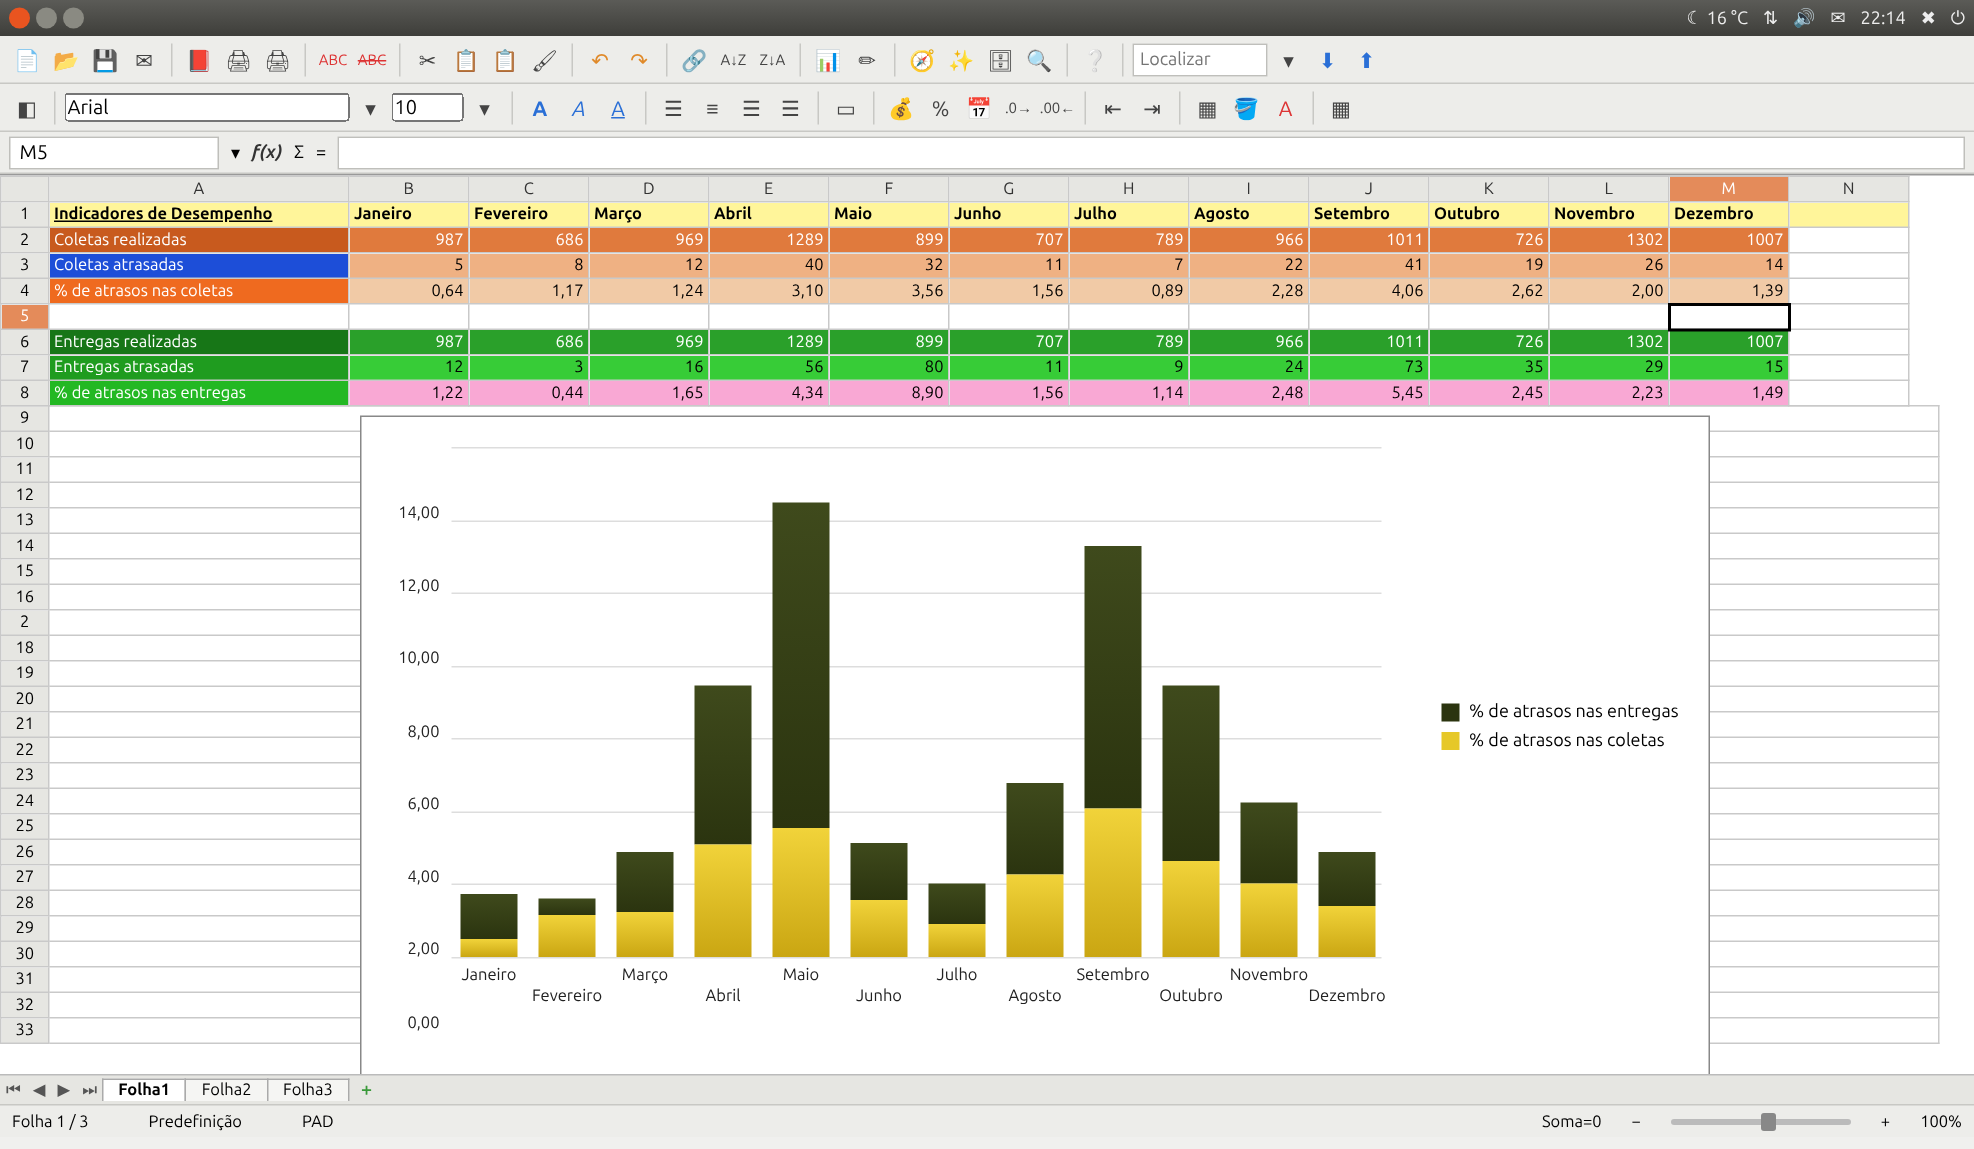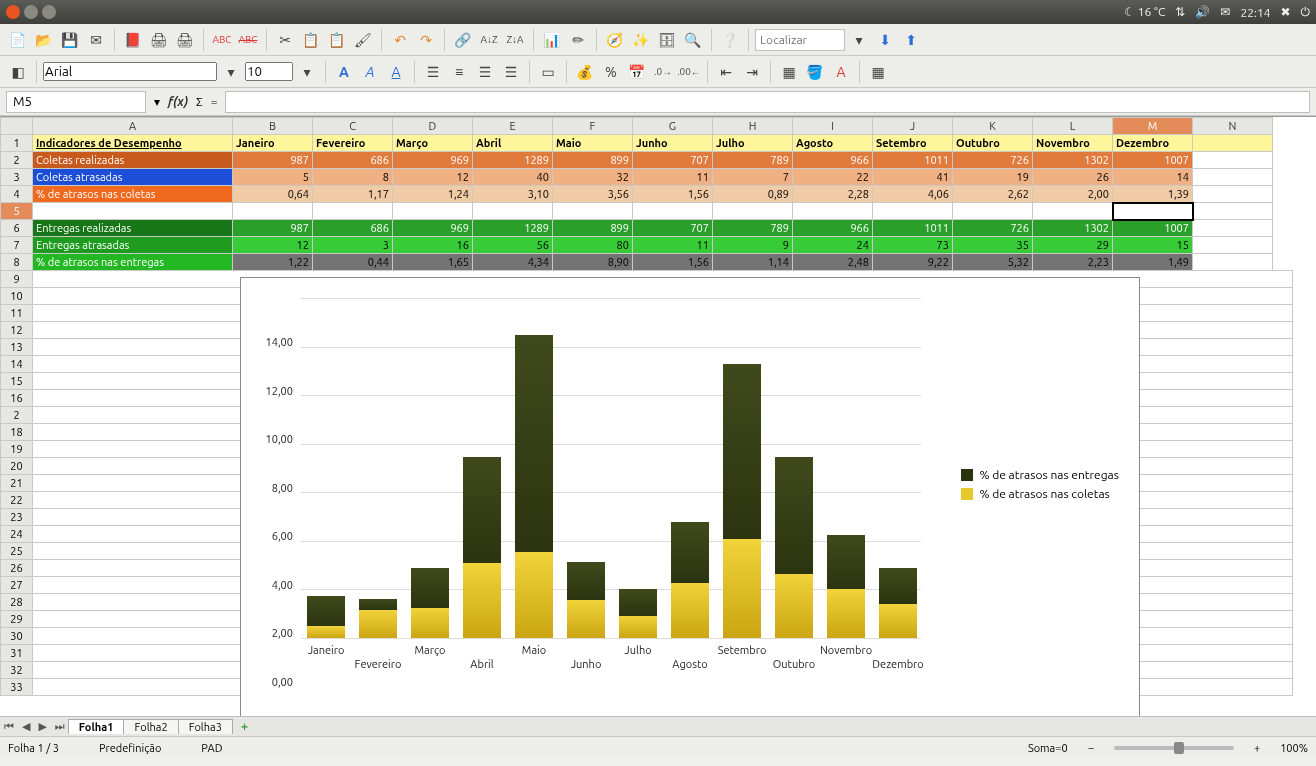--- a/index.html
+++ b/index.html
@@ -11,21 +11,21 @@
   .winbtn { width:14px; height:14px; border-radius:50%; display:inline-block; }
   .winbtn.close{background:#e95420;} .winbtn.min,.winbtn.max{background:#8a8a82;}
   .topbar .menus span { margin-right:14px; cursor:default;}
   .topbar .right { margin-left:auto; display:flex; align-items:center; gap:10px; font-size:12px;}
 
   
   .toolbar { height:32px; background:#ededea; border-bottom:1px solid #c8c8c4; display:flex; align-items:center; padding:0 6px; gap:2px;}
   .tbtn { width:24px; height:24px; border:1px solid transparent; display:flex; align-items:center; justify-content:center; font-size:14px; color:#444; border-radius:3px; }
   .sep { width:1px; height:22px; background:#c8c8c4; margin:0 4px;}
   .toolbar input[type=text]{height:22px; border:1px solid #bfbfbb; background:#fff; padding:0 4px; font-size:12px;}
-  .fontname{width:174px;} .fontsize{width:48px;}
+  .fontname{width:190px;} .fontsize{width:48px;}
 
   
   .formulabar { height:28px; background:#ededea; border-bottom:1px solid #c8c8c4; display:flex; align-items:center; padding:0 6px; gap:8px;}
   .cellref { width:140px; height:22px; border:1px solid #bfbfbb; background:#fff; padding:0 6px;}
   .fxsym { font-style:italic; font-weight:bold; color:#333;}
   .formula-input{ flex:1; height:22px; border:1px solid #bfbfbb; background:#fff;}
 
   
   .sheet-wrap{ position:relative; height:600px; background:#fff; overflow:hidden; border-top:1px solid #999;}
   table.sheet{ border-collapse:collapse; table-layout:fixed; font-size:11px;}
@@ -41,21 +41,21 @@
   .row-dkorange td{ background:#e07a3d; color:#fff;}
   .row-dkorange td.lbl{background:#c85a1e;}
   .row-orange td{ background:#efb183; }
   .row-orange td.lbl{background:#1d4ed8; color:#fff;}
   .row-ltorange td{ background:#f1caa6;}
   .row-ltorange td.lbl{background:#ef6a1f; color:#fff;}
   .row-dkgreen td{ background:#2aa02a; color:#fff;}
   .row-dkgreen td.lbl{background:#177617;}
   .row-green td{ background:#37cc37; color:#000;}
   .row-green td.lbl{background:#1f9c1f;color:#fff;}
-  .row-ltgreen td{ background:#737373;}
+  .row-ltgreen td{ background:#f9a8d4;}
   .row-ltgreen td.lbl{background:#23b823;color:#fff;}
   td.num{ text-align:right;}
   td.sel-cell{ outline:2px solid #000; outline-offset:-1px;}
 
   
   .chart-box{ position:absolute; left:240px; top:160px; width:900px; height:440px; background:#fff; border:1px solid #888;}
   .plot{ position:absolute; left:60px; top:20px; width:620px; height:340px;}
   .axis-label{ position:absolute; font-size:11px; color:#222;margin-top:44px;}
   .grid-line{ position:absolute; left:0; width:100%; border-top:1px solid #ddd;}
   .bars{ position:absolute; left:0; bottom:0; width:100%; height:100%; display:flex; align-items:flex-end; gap:14px; padding:0 6px;}
@@ -349,22 +349,22 @@
           <th>8</th>
           <td class="lbl">% de atrasos nas entregas</td>
           <td class="num">1,22</td>
           <td class="num">0,44</td>
           <td class="num">1,65</td>
           <td class="num">4,34</td>
           <td class="num">8,90</td>
           <td class="num">1,56</td>
           <td class="num">1,14</td>
           <td class="num">2,48</td>
-          <td class="num">9,22</td>
-          <td class="num">5,32</td>
+          <td class="num">5,45</td>
+          <td class="num">2,45</td>
           <td class="num">2,23</td>
           <td class="num">1,49</td>
           <td style="background:#fff;"></td>
         </tr>
     </tbody>
   </table>
 
   <table class="sheet" style="margin-top:-1px;">
     <colgroup>
         <col style="width:32px">

